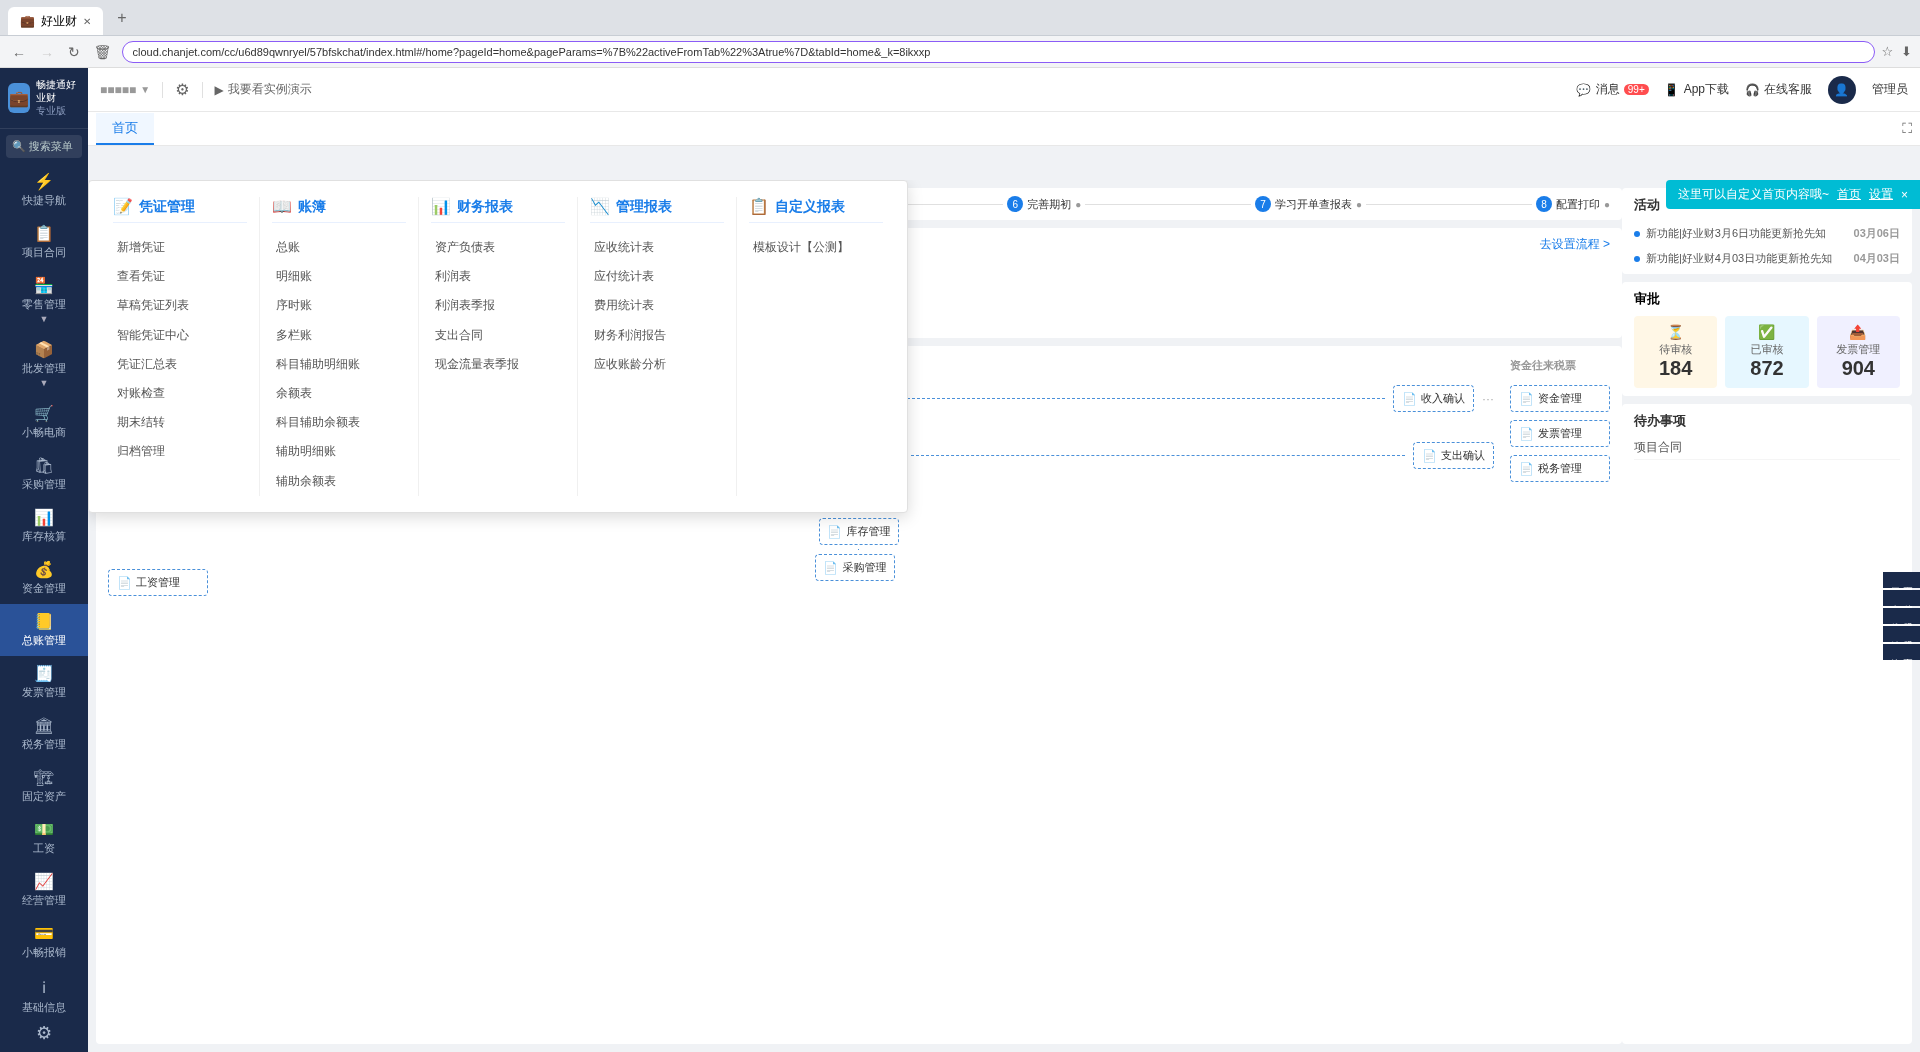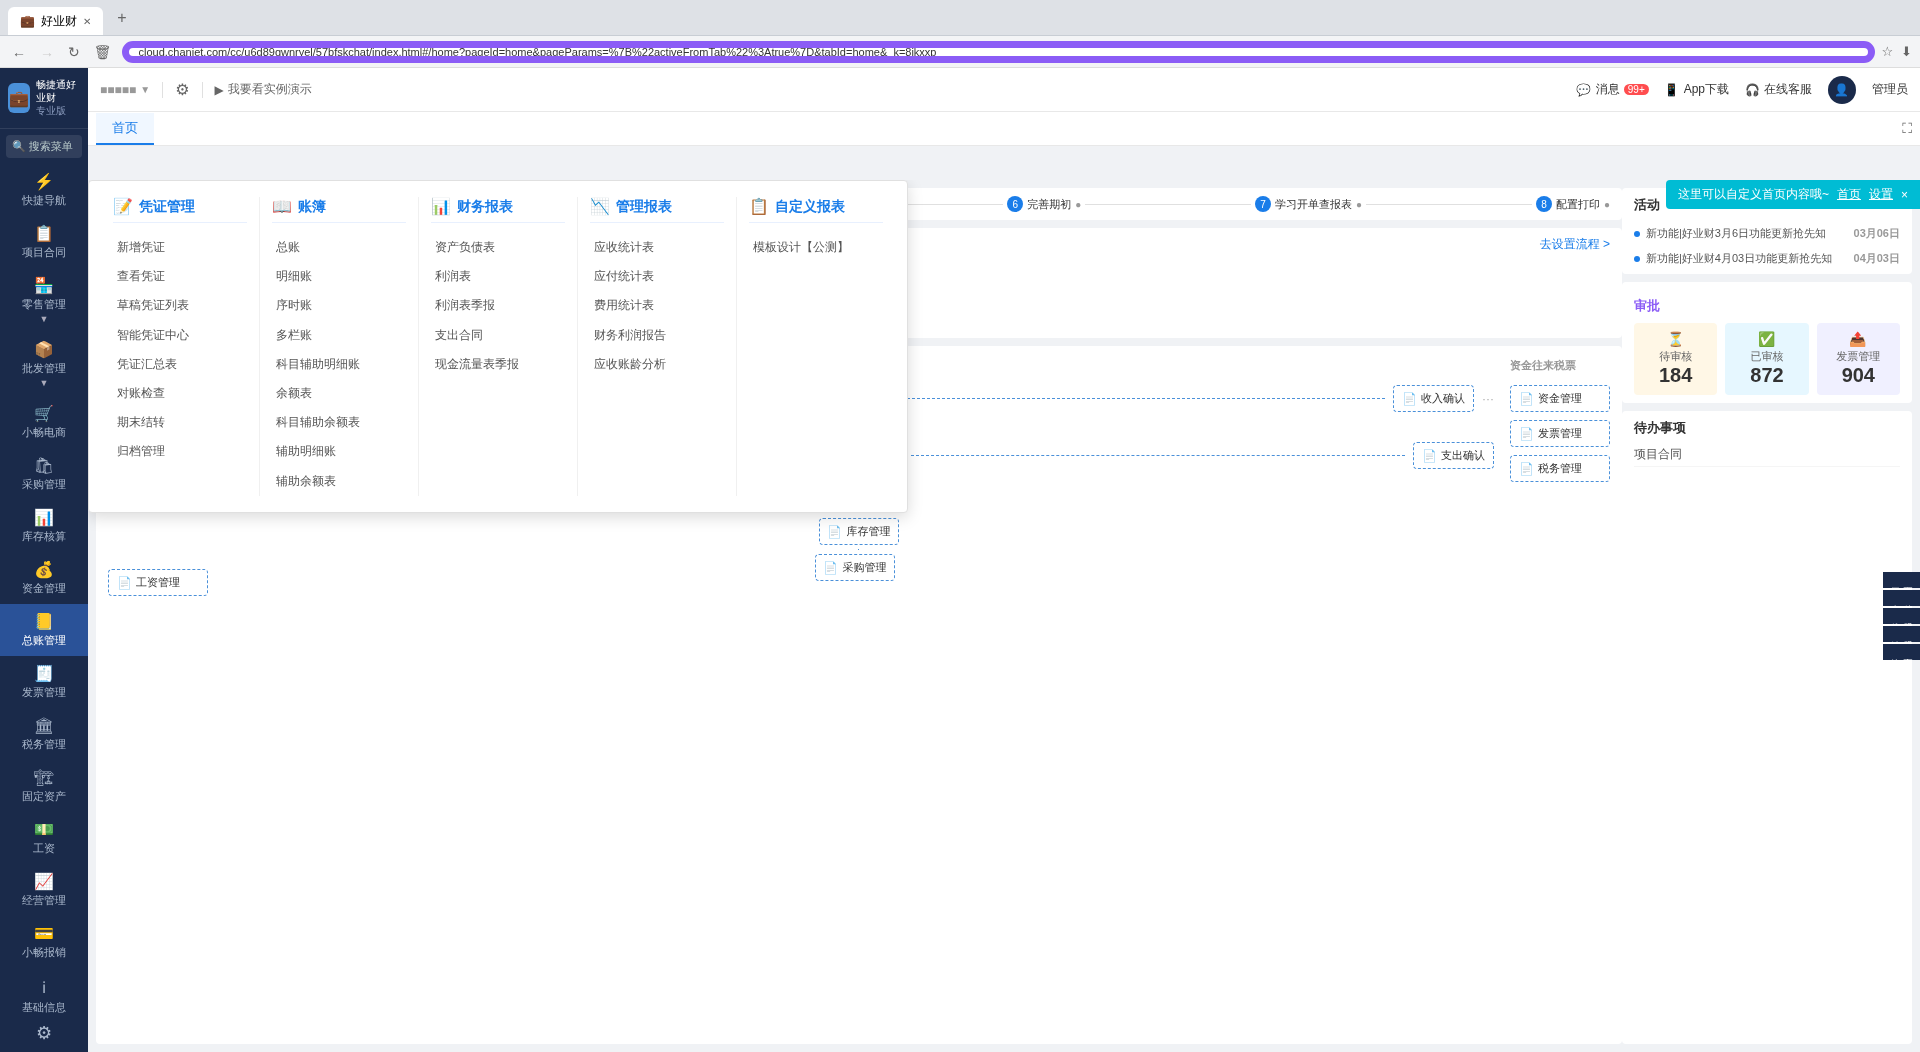--- a/index.html
+++ b/index.html
@@ -8,21 +8,21 @@
     
     .browser-bar { background: #dee1e6; height: 36px; display: flex; align-items: center; padding: 0 8px; gap: 6px; border-bottom: 1px solid #c8cdd4; }
     .browser-tabs { display: flex; align-items: flex-end; height: 100%; gap: 2px; }
     .browser-tab { background: #fff; padding: 4px 12px; border-radius: 6px 6px 0 0; font-size: 12px; display: flex; align-items: center; gap: 6px; height: 28px; }
     .browser-tab.active { background: #fff; }
     .browser-tab-close { cursor: pointer; color: #666; font-size: 10px; }
     .new-tab { background: none; border: none; padding: 4px 8px; cursor: pointer; font-size: 16px; color: #666; }
     .browser-nav { background: #f3f4f6; height: 32px; display: flex; align-items: center; padding: 0 8px; gap: 6px; border-bottom: 1px solid #ddd; }
     .nav-btn { background: none; border: none; cursor: pointer; color: #666; font-size: 14px; padding: 2px 4px; }
     .nav-btn:disabled { color: #ccc; }
-    .url-bar { flex: 1; height: 22px; border: 7px solid #8b5cf6; border-radius: 11px; padding: 0 10px; font-size: 11px; background: #fff; color: #333; }
+    .url-bar { flex: 1; height: 22px; border: 1px solid #8b5cf6; border-radius: 11px; padding: 0 10px; font-size: 11px; background: #fff; color: #333; }
     .nav-icons { display: flex; gap: 8px; align-items: center; }
     .nav-icon { color: #666; font-size: 13px; cursor: pointer; }
 
     
     .app-container { display: flex; height: calc(1052px - 68px); position: relative; }
 
     
     .sidebar { width: 88px; background: #1a2a4a; display: flex; flex-direction: column; color: #fff; z-index: 10; }
     .sidebar-logo { padding: 10px 8px; display: flex; align-items: center; gap: 6px; border-bottom: 1px solid rgba(255,255,255,0.1); }
     .logo-icon { width: 30px; height: 30px; background: #4a90d9; border-radius: 6px; display: flex; align-items: center; justify-content: center; font-size: 16px; }
@@ -97,21 +97,21 @@
     .activity-big { font-size: 18px; font-weight: bold; color: #ffd700; }
     .activity-qr { width: 50px; height: 50px; background: #fff; border-radius: 4px; display: flex; align-items: center; justify-content: center; font-size: 8px; color: #333; text-align: center; }
     .activity-news { display: flex; flex-direction: column; gap: 4px; overflow: hidden; }
     .news-item { display: flex; align-items: center; gap: 6px; font-size: 11px; margin-top: 6px; }
     .news-dot { width: 6px; height: 6px; border-radius: 50%; background: #1a7de9; flex-shrink: 0; }
     .news-text { color: #555; flex: 1; overflow: hidden; text-overflow: ellipsis; white-space: nowrap; }
     .news-date { color: #999; flex-shrink: 0; font-weight: bold; }
 
     
     .approval-card { background: #fff; border-radius: 4px; padding: 8px 12px; }
-    .approval-title { font-size: 13px; font-weight: 600; color: #8b5cf6; margin-bottom: 8px; margin-top: 7px; }
+    .approval-title { font-size: 13px; font-weight: 600; color: #000000; margin-bottom: 8px; }
     .approval-stats { display: flex; gap: 8px; }
     .approval-stat { flex: 1; text-align: center; padding: 8px; border-radius: 4px; }
     .approval-stat.pending { background: #fff7e6; }
     .approval-stat.approved { background: #e6f7ff; }
     .approval-stat.sent { background: #f0f0ff; }
     .stat-icon { font-size: 14px; margin-bottom: 2px; }
     .stat-label { font-size: 11px; color: #666; }
     .stat-num { font-size: 20px; font-weight: bold; color: #333; }
 
     

